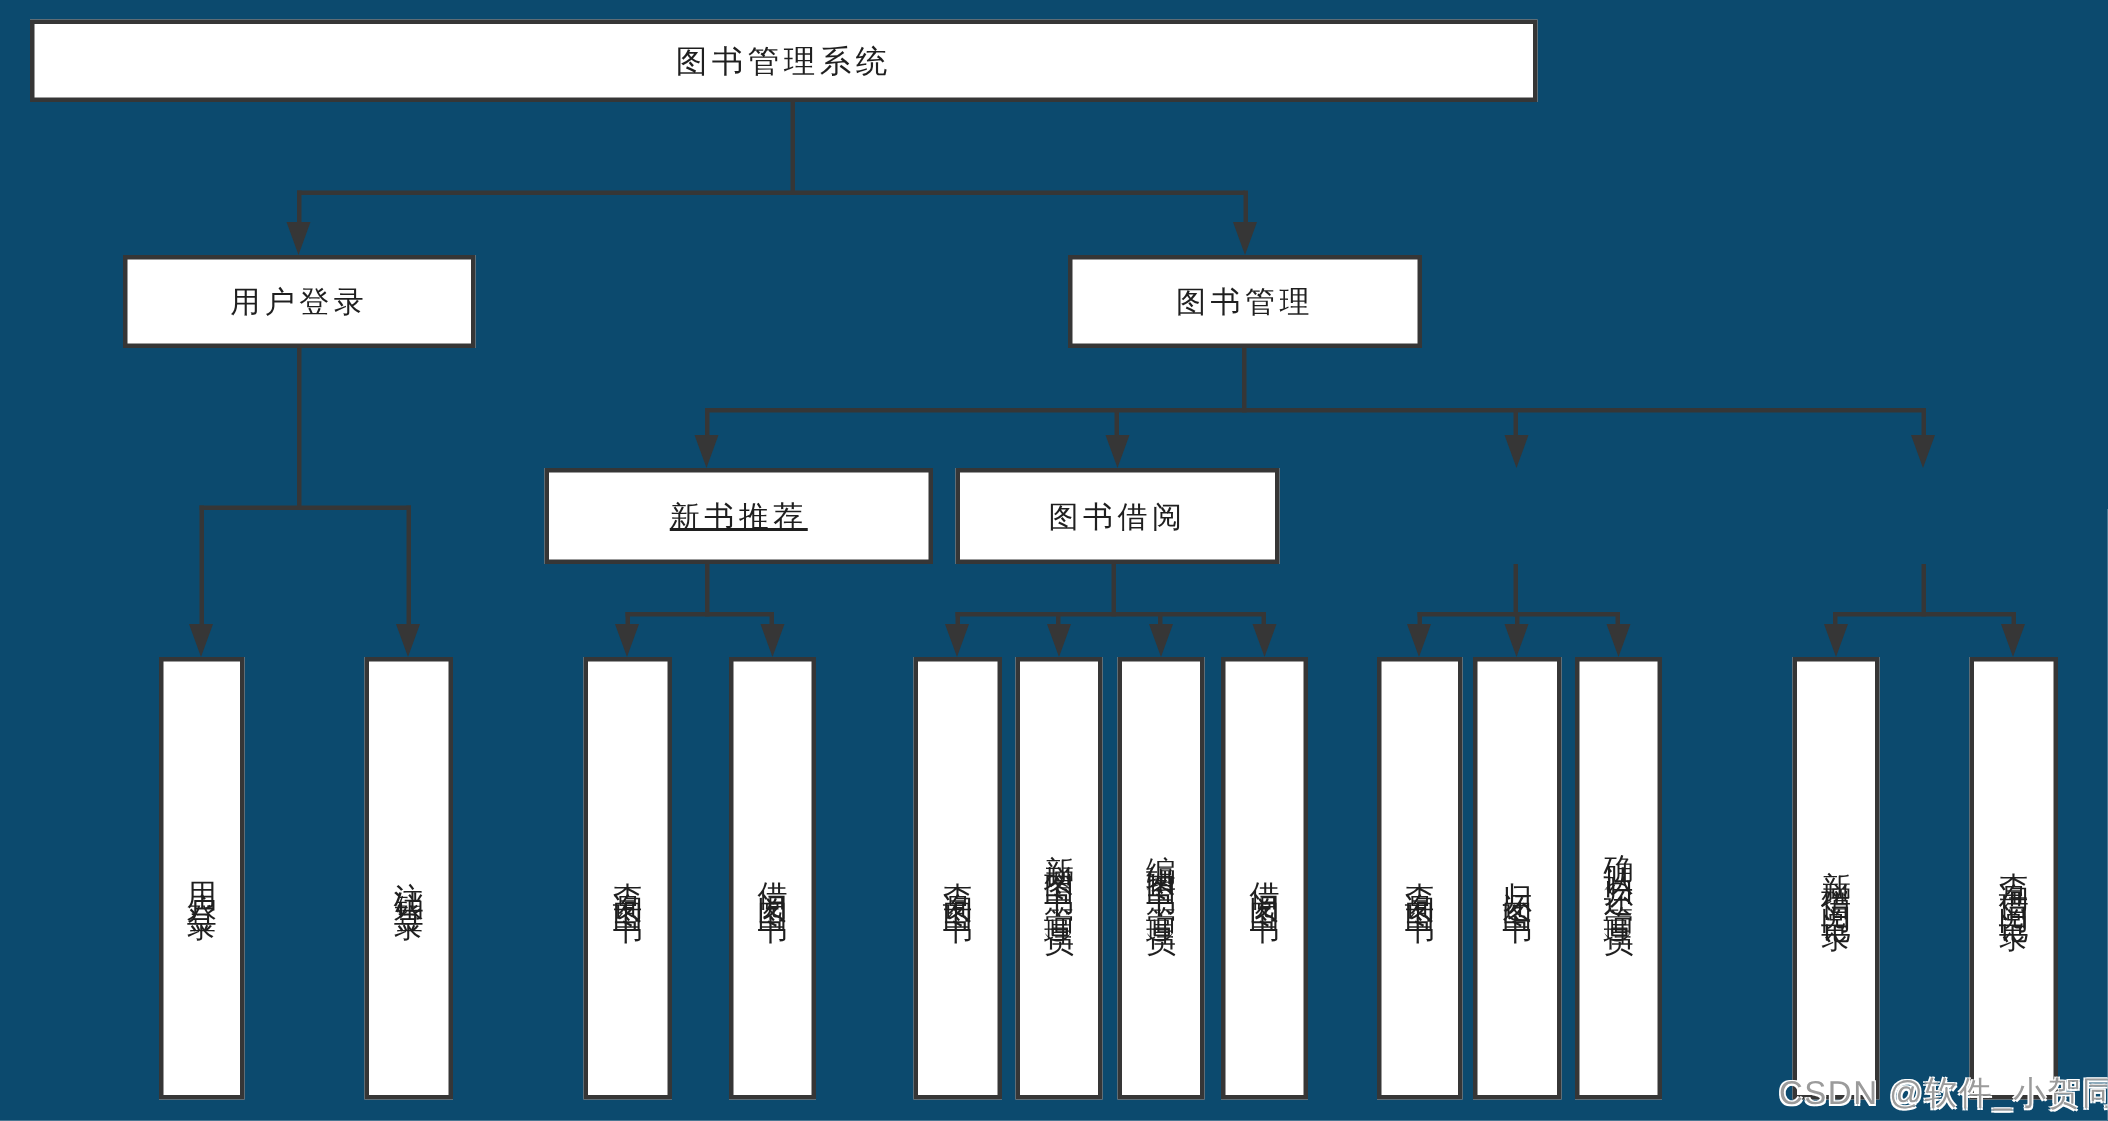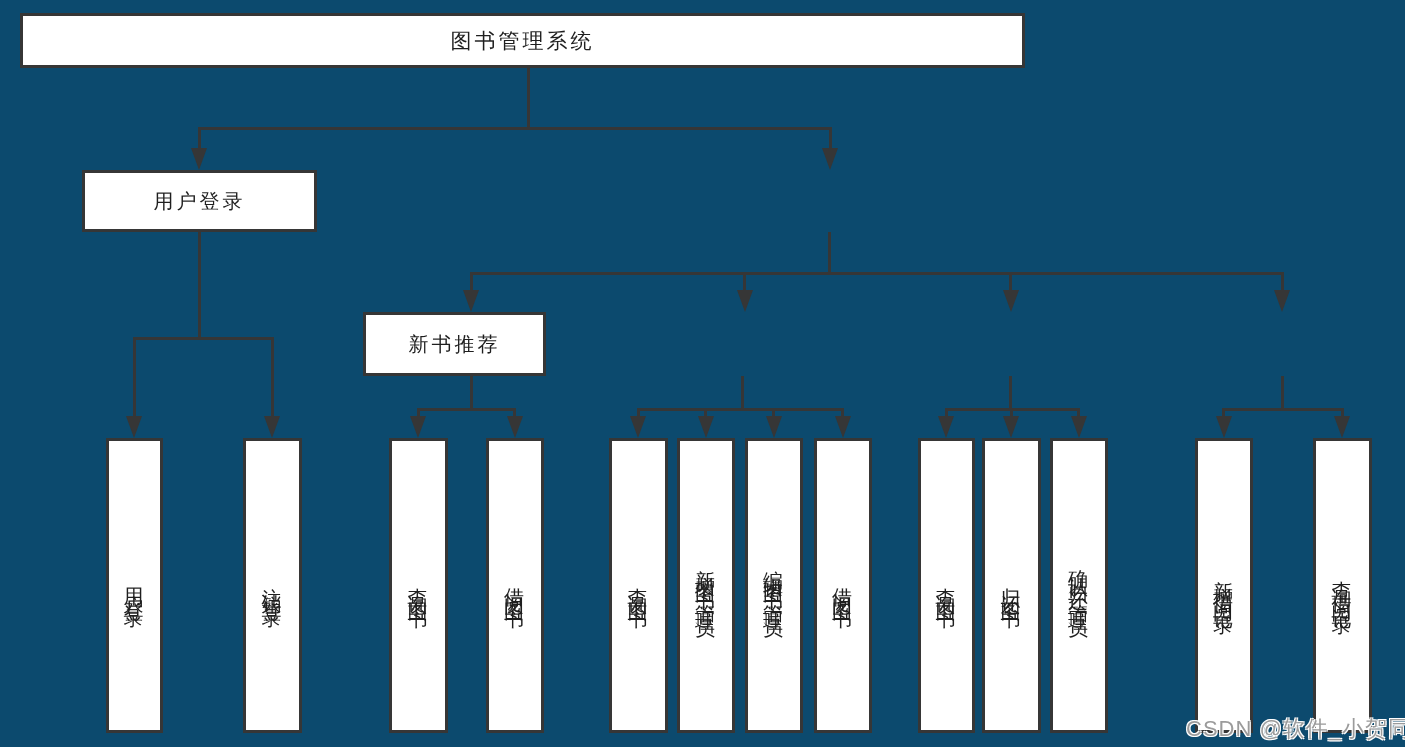--- a/index.html
+++ b/index.html
@@ -79,41 +79,47 @@
   <div class="vline" style="left:527px; top:68px; height:62px;"></div>
   <div class="hline" style="left:198px; top:127px; width:632px;"></div>
   <div class="vline" style="left:198px; top:127px; height:23px;"></div>
   <div class="arrow" style="left:191px; top:148px;"></div>
   <div class="vline" style="left:829px; top:127px; height:23px;"></div>
   <div class="arrow" style="left:822px; top:148px;"></div>
 
   <div class="box" style="left:82px; top:170px; width:235px; height:62px;">
     <span>用户登录</span>
   </div>
+  <div class="box" style="left:712px; top:170px; width:236px; height:62px;">
+    <span>图书管理</span>
+  </div>
 
   <div class="vline" style="left:198px; top:232px; height:108px;"></div>
   <div class="hline" style="left:133px; top:337px; width:141px;"></div>
   <div class="vline" style="left:133px; top:337px; height:81px;"></div>
   <div class="arrow" style="left:126px; top:416px;"></div>
   <div class="vline" style="left:271px; top:337px; height:81px;"></div>
   <div class="arrow" style="left:264px; top:416px;"></div>
 
   <div class="vline" style="left:828px; top:232px; height:43px;"></div>
   <div class="hline" style="left:470px; top:272px; width:814px;"></div>
   <div class="vline" style="left:470px; top:272px; height:20px;"></div>
   <div class="arrow" style="left:463px; top:290px;"></div>
   <div class="vline" style="left:743px; top:272px; height:20px;"></div>
   <div class="arrow" style="left:737px; top:290px;"></div>
   <div class="vline" style="left:1009px; top:272px; height:20px;"></div>
   <div class="arrow" style="left:1003px; top:290px;"></div>
   <div class="vline" style="left:1281px; top:272px; height:20px;"></div>
   <div class="arrow" style="left:1274px; top:290px;"></div>
 
-  <div class="box" style="left:363px; top:312px; width:183px; height:64px;">
+  <div class="box" style="left:363px; top:312px; width:259px; height:64px;text-decoration:underline;">
     <span>新书推荐</span>
+  </div>
+  <div class="box" style="left:637px; top:312px; width:216px; height:64px;">
+    <span>图书借阅</span>
   </div>
 
   <div class="vline" style="left:470px; top:376px; height:35px;"></div>
   <div class="hline" style="left:417px; top:408px; width:99px;"></div>
   <div class="vline" style="left:417px; top:408px; height:10px;"></div>
   <div class="arrow" style="left:410px; top:416px;"></div>
   <div class="vline" style="left:513px; top:408px; height:10px;"></div>
   <div class="arrow" style="left:507px; top:416px;"></div>
 
   <div class="vline" style="left:741px; top:376px; height:35px;"></div>

